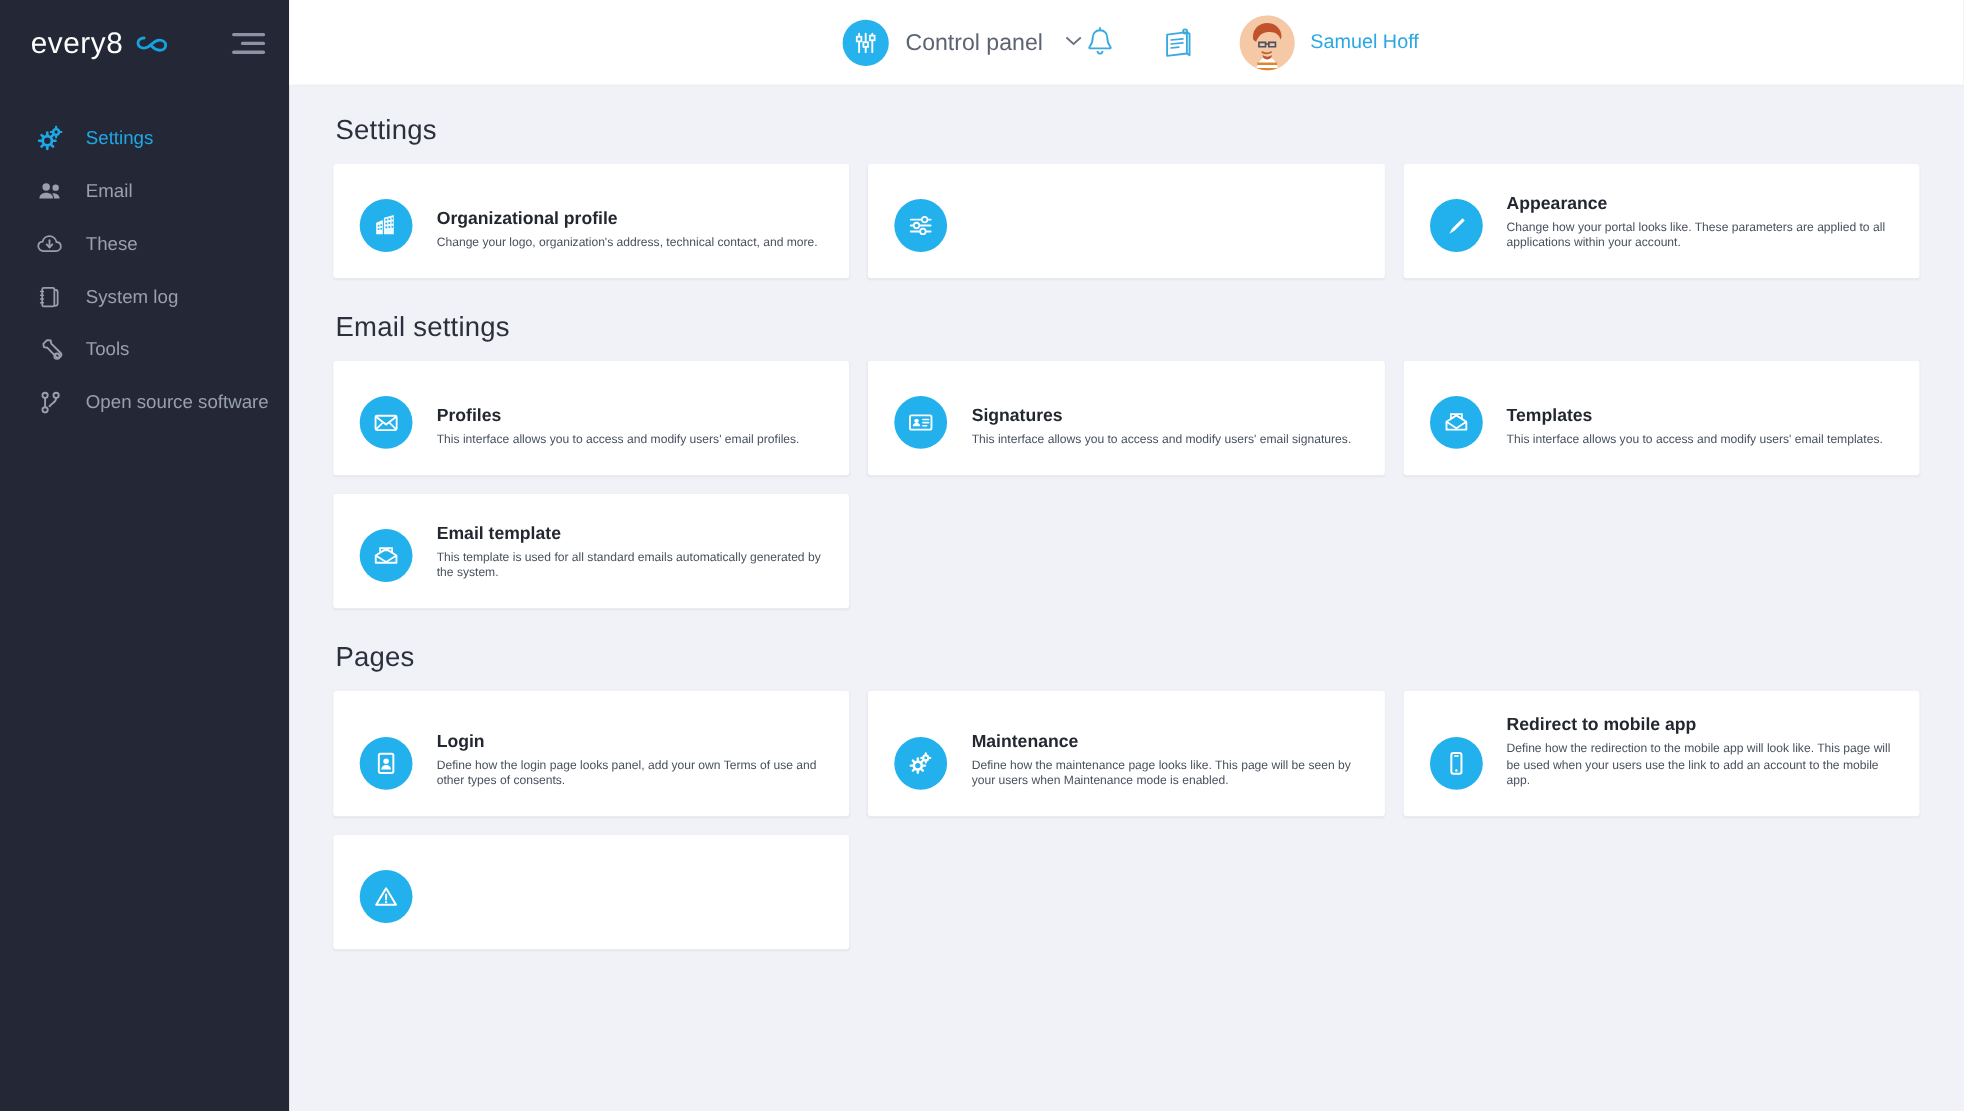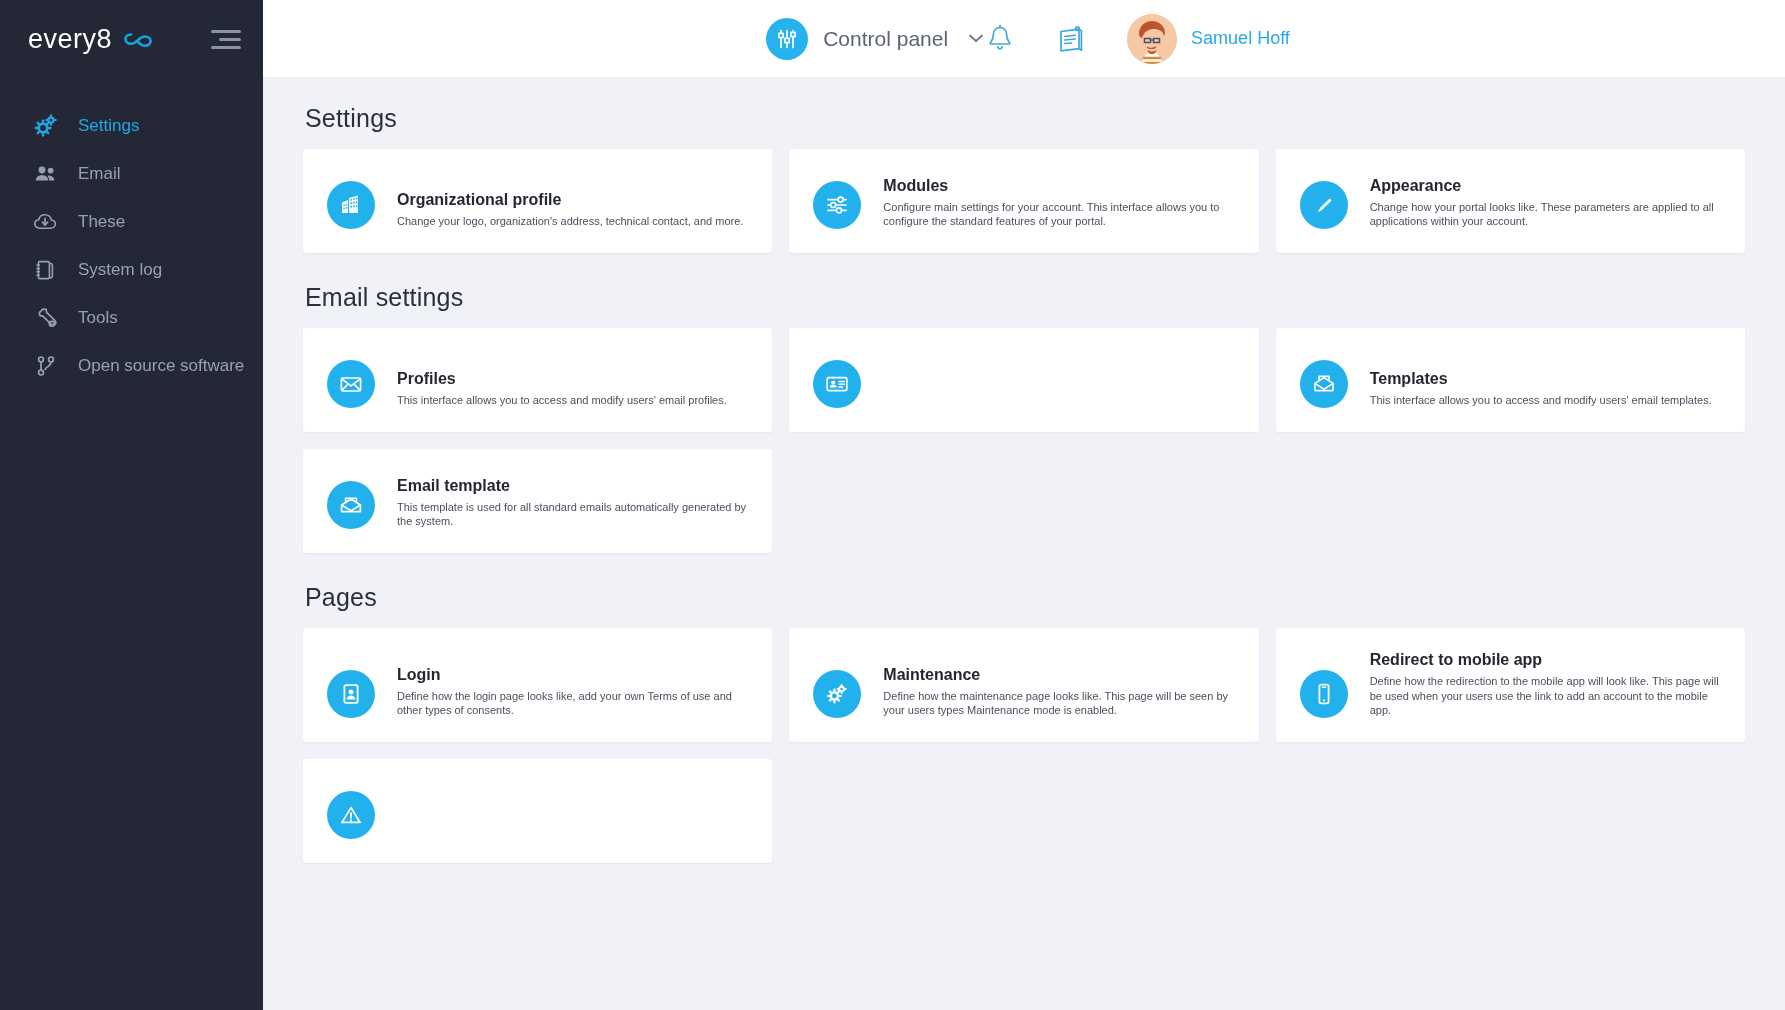--- a/index.html
+++ b/index.html
@@ -313,24 +313,20 @@
                 <g stroke="#ffffff" stroke-width="1.7" stroke-linecap="round">
                   <line x1="4" y1="7.6" x2="22" y2="7.6"></line>
                   <line x1="4" y1="13" x2="22" y2="13"></line>
                   <line x1="4" y1="18.4" x2="22" y2="18.4"></line>
                 </g>
                 <circle cx="16.6" cy="7.6" r="2.5" fill="#22b1ec" stroke="#ffffff" stroke-width="1.6"></circle>
                 <circle cx="9.2" cy="13" r="2.5" fill="#22b1ec" stroke="#ffffff" stroke-width="1.6"></circle>
                 <circle cx="15" cy="18.4" r="2.5" fill="#22b1ec" stroke="#ffffff" stroke-width="1.6"></circle>
               </svg>
             </span>
-            <div class="card-body">
-              <div class="card-title">Modules</div>
-              <div class="card-desc">Configure main settings for your account. This interface allows you to configure the standard features of your portal.</div>
-            </div>
           </div>
 
           <div class="card">
             <span class="card-ic">
               <svg width="26" height="26" viewBox="0 0 26 26">
                 <path d="M18.6 6.4 9.2 15.8l-2.6 4.6 4.6-2.6 9.4-9.4z" fill="#ffffff"></path>
               </svg>
             </span>
             <div class="card-body">
               <div class="card-title">Appearance</div>
@@ -366,20 +362,24 @@
                 <rect x="3.2" y="6.6" width="19.6" height="13" rx="1.5" fill="none" stroke="#ffffff" stroke-width="1.7"></rect>
                 <circle cx="9.2" cy="11.6" r="2" fill="#ffffff"></circle>
                 <path d="M5.8 16.6c0-2 1.6-3.2 3.4-3.2s3.4 1.2 3.4 3.2z" fill="#ffffff"></path>
                 <g stroke="#ffffff" stroke-width="1.5" stroke-linecap="round">
                   <line x1="15" y1="10.4" x2="20.2" y2="10.4"></line>
                   <line x1="15" y1="13.2" x2="20.2" y2="13.2"></line>
                   <line x1="15" y1="16" x2="18.4" y2="16"></line>
                 </g>
               </svg>
             </span>
+            <div class="card-body">
+              <div class="card-title">Signatures</div>
+              <div class="card-desc">This interface allows you to access and modify users' email signatures.</div>
+            </div>
           </div>
 
           <div class="card">
             <span class="card-ic">
               <svg width="26" height="26" viewBox="0 0 26 26">
                 <path d="M4 12.4 13 6.6l9 5.8v7.2H4z" fill="none" stroke="#ffffff" stroke-width="1.7" stroke-linejoin="round"></path>
                 <path d="M8 9.6V5.4h10v4.2" fill="none" stroke="#ffffff" stroke-width="1.6"></path>
                 <polyline points="4,12.4 13,18.2 22,12.4" fill="none" stroke="#ffffff" stroke-width="1.6"></polyline>
               </svg>
             </span>
@@ -414,21 +414,21 @@
           <div class="card">
             <span class="card-ic">
               <svg width="26" height="26" viewBox="0 0 26 26">
                 <rect x="6.4" y="4.2" width="13.2" height="17.6" rx="1.6" fill="none" stroke="#ffffff" stroke-width="1.8"></rect>
                 <circle cx="13" cy="11" r="2.5" fill="#ffffff"></circle>
                 <path d="M8.6 18.6c0-2.6 2-4.2 4.4-4.2s4.4 1.6 4.4 4.2z" fill="#ffffff"></path>
               </svg>
             </span>
             <div class="card-body">
               <div class="card-title">Login</div>
-              <div class="card-desc">Define how the login page looks like, add your own Terms of use and other types of consents.</div>
+              <div class="card-desc">Define how the login page looks panel, add your own Terms of use and other types of consents.</div>
             </div>
           </div>
 
           <div class="card">
             <span class="card-ic">
               <svg width="26" height="26" viewBox="0 0 26 26">
                 <circle cx="10.4" cy="15" r="3.6" fill="none" stroke="#ffffff" stroke-width="2.4"></circle>
                 <g stroke="#ffffff" stroke-width="2.2" stroke-linecap="round">
                   <line x1="10.4" y1="8.6" x2="10.4" y2="9.9"></line>
                     <line x1="10.4" y1="20.1" x2="10.4" y2="21.4"></line>
@@ -443,21 +443,21 @@
                 <g stroke="#ffffff" stroke-width="1.8" stroke-linecap="round">
                   <line x1="17.6" y1="3.8" x2="17.6" y2="4.6"></line>
                     <line x1="17.6" y1="11.4" x2="17.6" y2="12.2"></line>
                   <line x1="13.4" y1="8" x2="14.2" y2="8"></line>
                     <line x1="21" y1="8" x2="21.8" y2="8"></line>
                 </g>
               </svg>
             </span>
             <div class="card-body">
               <div class="card-title">Maintenance</div>
-              <div class="card-desc">Define how the maintenance page looks like. This page will be seen by your users types Maintenance mode is enabled.</div>
+              <div class="card-desc">Define how the maintenance page looks like. This page will be seen by your users when Maintenance mode is enabled.</div>
             </div>
           </div>
 
           <div class="card">
             <span class="card-ic">
               <svg width="26" height="26" viewBox="0 0 26 26">
                 <rect x="8.4" y="3.6" width="9.2" height="18.8" rx="1.8" fill="none" stroke="#ffffff" stroke-width="1.8"></rect>
                 <line x1="11.4" y1="6.2" x2="14.6" y2="6.2" stroke="#ffffff" stroke-width="1.4" stroke-linecap="round"></line>
                 <circle cx="13" cy="19.4" r="1.1" fill="#ffffff"></circle>
               </svg>

